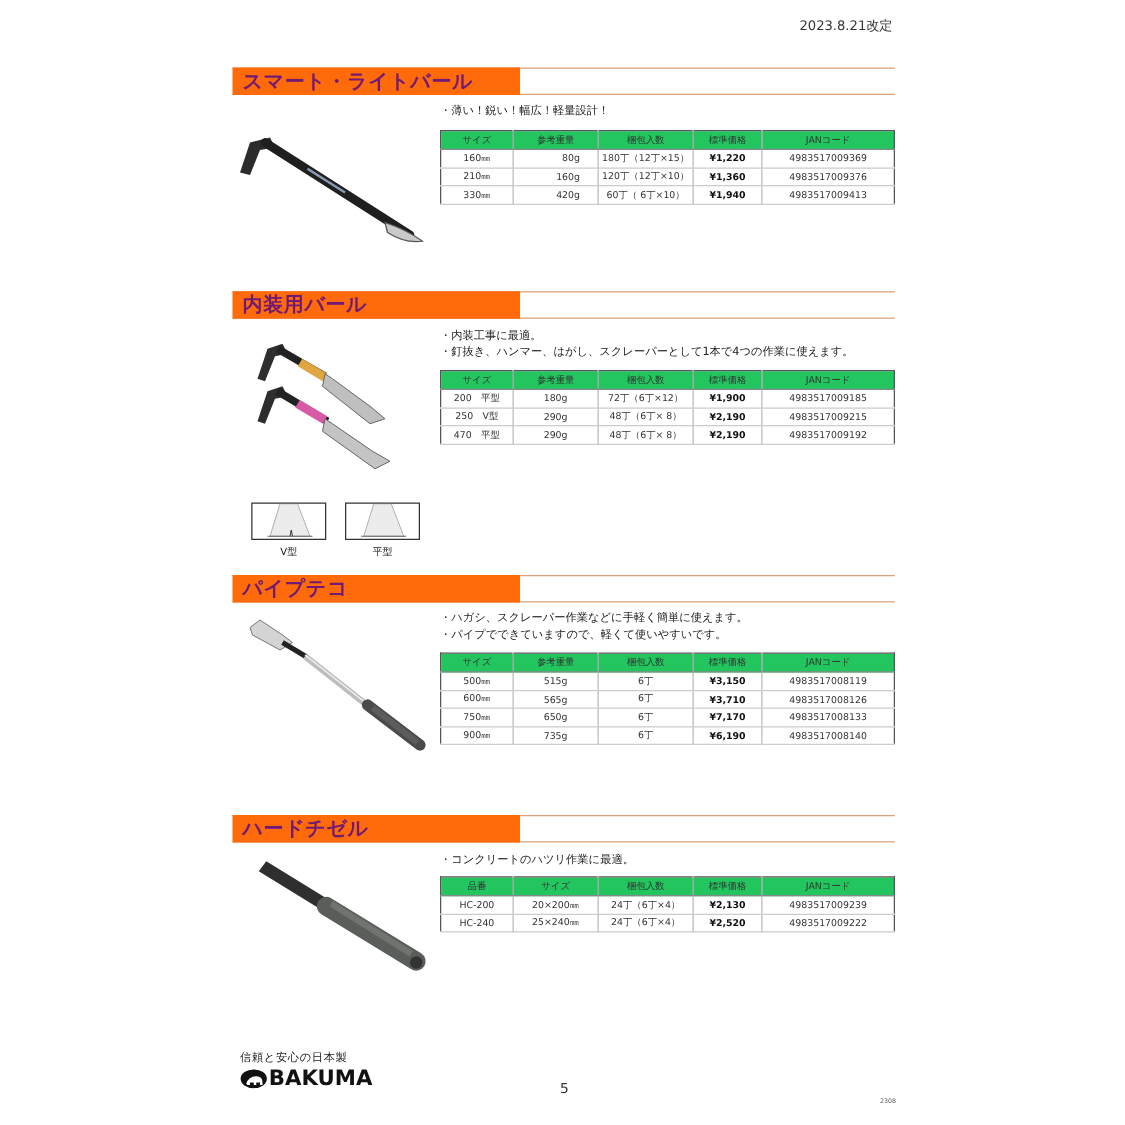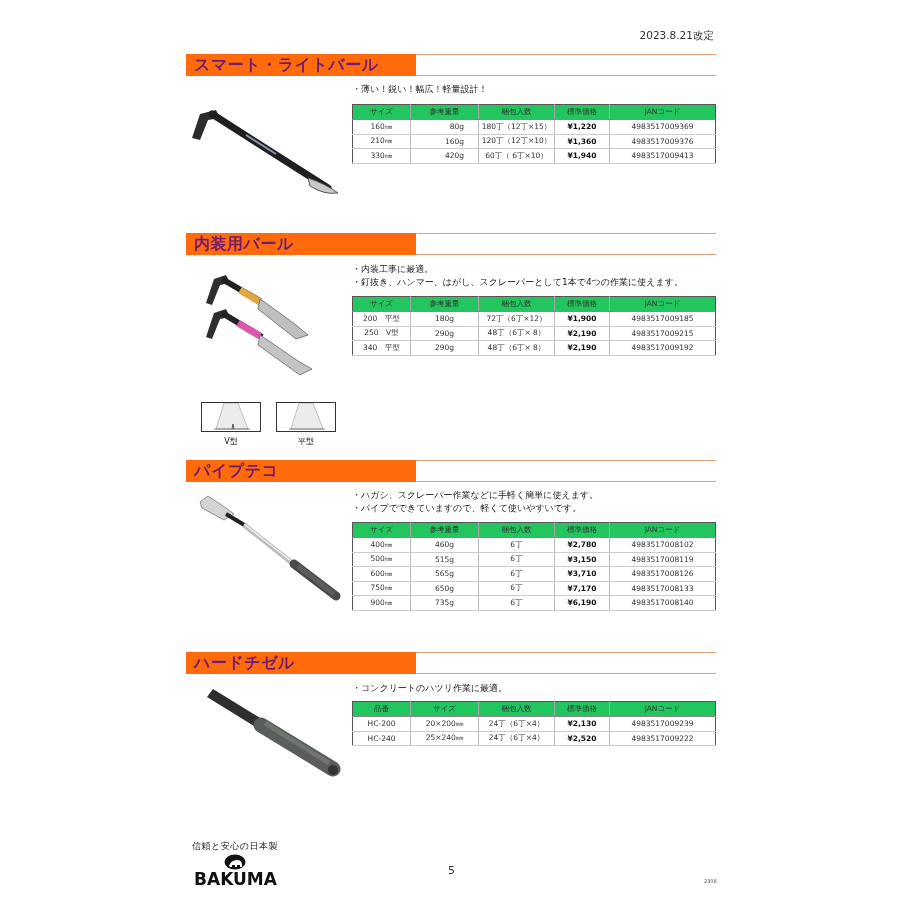--- a/index.html
+++ b/index.html
@@ -1,19 +1,19 @@
 <!DOCTYPE html>
 <html><head>
 <meta charset="utf-8">
 <style>
   * { box-sizing: border-box; margin: 0; padding: 0; }
   html, body { width: 900px; height: 900px; background: #ffffff; overflow: hidden; }
   body { position: relative; font-family: "DejaVu Sans", "Liberation Sans", sans-serif; color: #222; }
 
-  .date { position: absolute; top: 14px; right: 186px; font-size: 10.5px; color: #333; margin-top: 15px; }
+  .date { position: absolute; top: 14px; right: 186px; font-size: 10.5px; color: #333; }
 
   .section { position: absolute; left: 186px; width: 530px; }
   .sec-header { position: relative; height: 22px; }
   .sec-header .line-top { position: absolute; left: 0; right: 0; top: 0; height: 1px; background: #d9a27a; }
   .sec-header .line-bot { position: absolute; left: 0; right: 0; bottom: 0; height: 1px; background: #d9a27a; }
   .sec-header .orange { position: absolute; left: 0; top: 0; bottom: 0; width: 230px; background: #ff6a0a; }
   .sec-header .title { position: absolute; left: 8px; top: 1px; color: #701a75; font-size: 16px; font-weight: bold; line-height: 20px; letter-spacing: 0.5px; }
 
   .bullets { position: absolute; left: 166px; font-size: 9px; color: #222; line-height: 13px; }
 
@@ -23,21 +23,21 @@
   table.spec th:last-child, table.spec td:last-child { border-right: none; }
   table.spec td.price { font-weight: bold; color: #111; }
   table.spec tr.group-break td { border-top: 1.5px solid #555; }
 
   .product-img { position: absolute; }
   .fig-box { position: absolute; border: 1.5px solid #333; width: 60px; height: 30px; background: #fff; overflow: hidden; }
   .fig-label { position: absolute; font-size: 8px; color: #222; width: 60px; text-align: center; }
 
   .footer-logo { position: absolute; left: 192px; top: 840px; }
   .footer-logo .tagline { font-size: 9px; color: #222; letter-spacing: 0.5px; }
-  .footer-logo .brand { display: flex; align-items: center; font-size: 17px; font-weight: bold; color: #111; line-height: 18px; margin-top: 1px; flex-direction: column; }
+  .footer-logo .brand { display: flex; align-items: center; font-size: 17px; font-weight: bold; color: #111; line-height: 18px; margin-top: 1px; }
   .page-num { position: absolute; left: 448px; top: 864px; font-size: 11px; color: #333; }
   .doc-code { position: absolute; left: 704px; top: 878px; font-size: 5px; color: #555; }
 </style>
 </head>
 <body>
 
 <div class="date">2023.8.21改定</div>
 
 <div class="section" style="top:54px;">
   <div class="sec-header">
@@ -132,21 +132,21 @@
       <td>4983517009185</td>
     </tr>
     <tr class="group-break">
       <td>250　V型</td>
       <td>290g</td>
       <td>48丁（6丁× 8）</td>
       <td class="price">¥2,190</td>
       <td>4983517009215</td>
     </tr>
     <tr>
-      <td>340　平型</td>
+      <td>470　平型</td>
       <td>290g</td>
       <td>48丁（6丁× 8）</td>
       <td class="price">¥2,190</td>
       <td>4983517009192</td>
     </tr>
   </tbody>
     </table>
 </div>
 
 <svg class="product-img" style="left:200px;top:265px;" width="140" height="120" viewBox="0 0 140 120">
@@ -199,27 +199,20 @@
       </colgroup>
     <tbody>
         <tr>
       <th>サイズ</th>
       <th>参考重量</th>
       <th>梱包入数</th>
       <th>標準価格</th>
       <th>JANコード</th>
     </tr>
     <tr>
-      <td>400㎜</td>
-      <td>460g</td>
-      <td>6丁</td>
-      <td class="price">¥2,780</td>
-      <td>4983517008102</td>
-    </tr>
-    <tr>
       <td>500㎜</td>
       <td>515g</td>
       <td>6丁</td>
       <td class="price">¥3,150</td>
       <td>4983517008119</td>
     </tr>
     <tr>
       <td>600㎜</td>
       <td>565g</td>
       <td>6丁</td>

